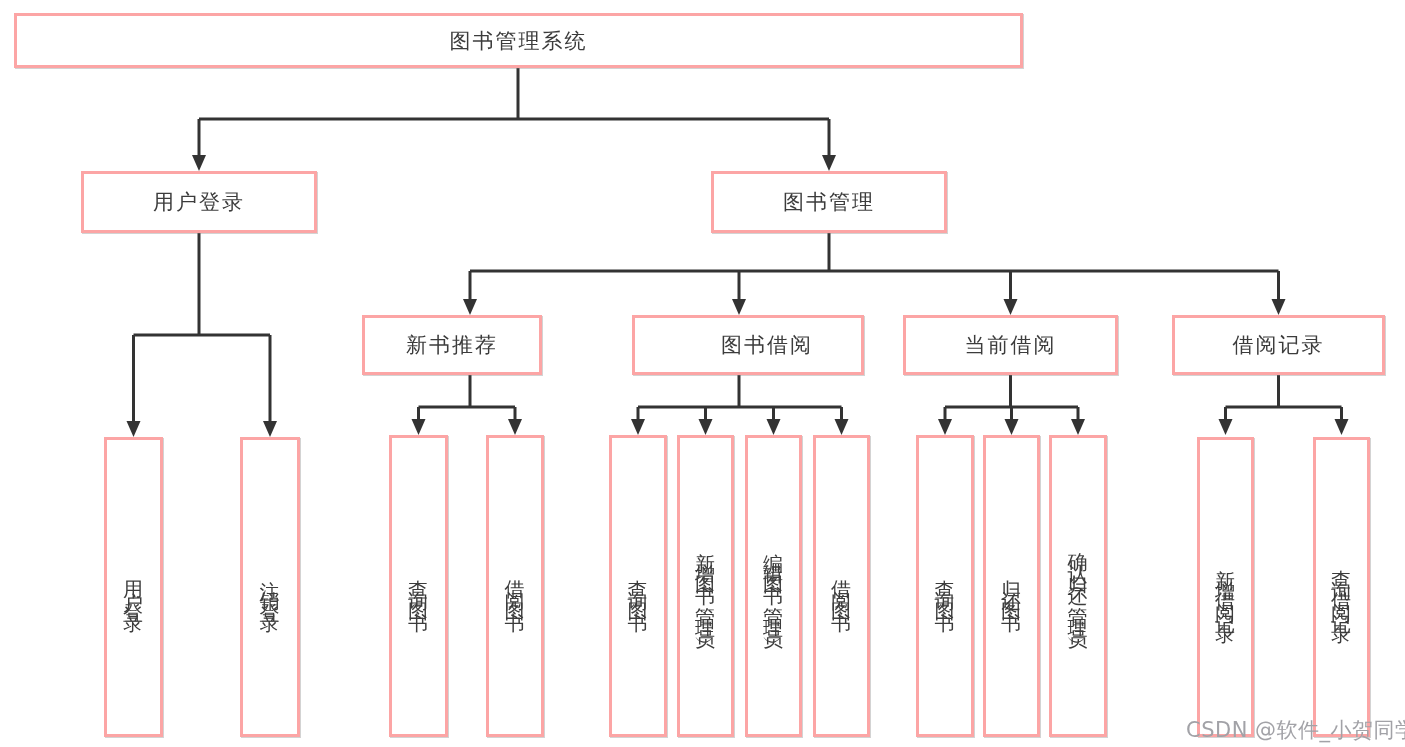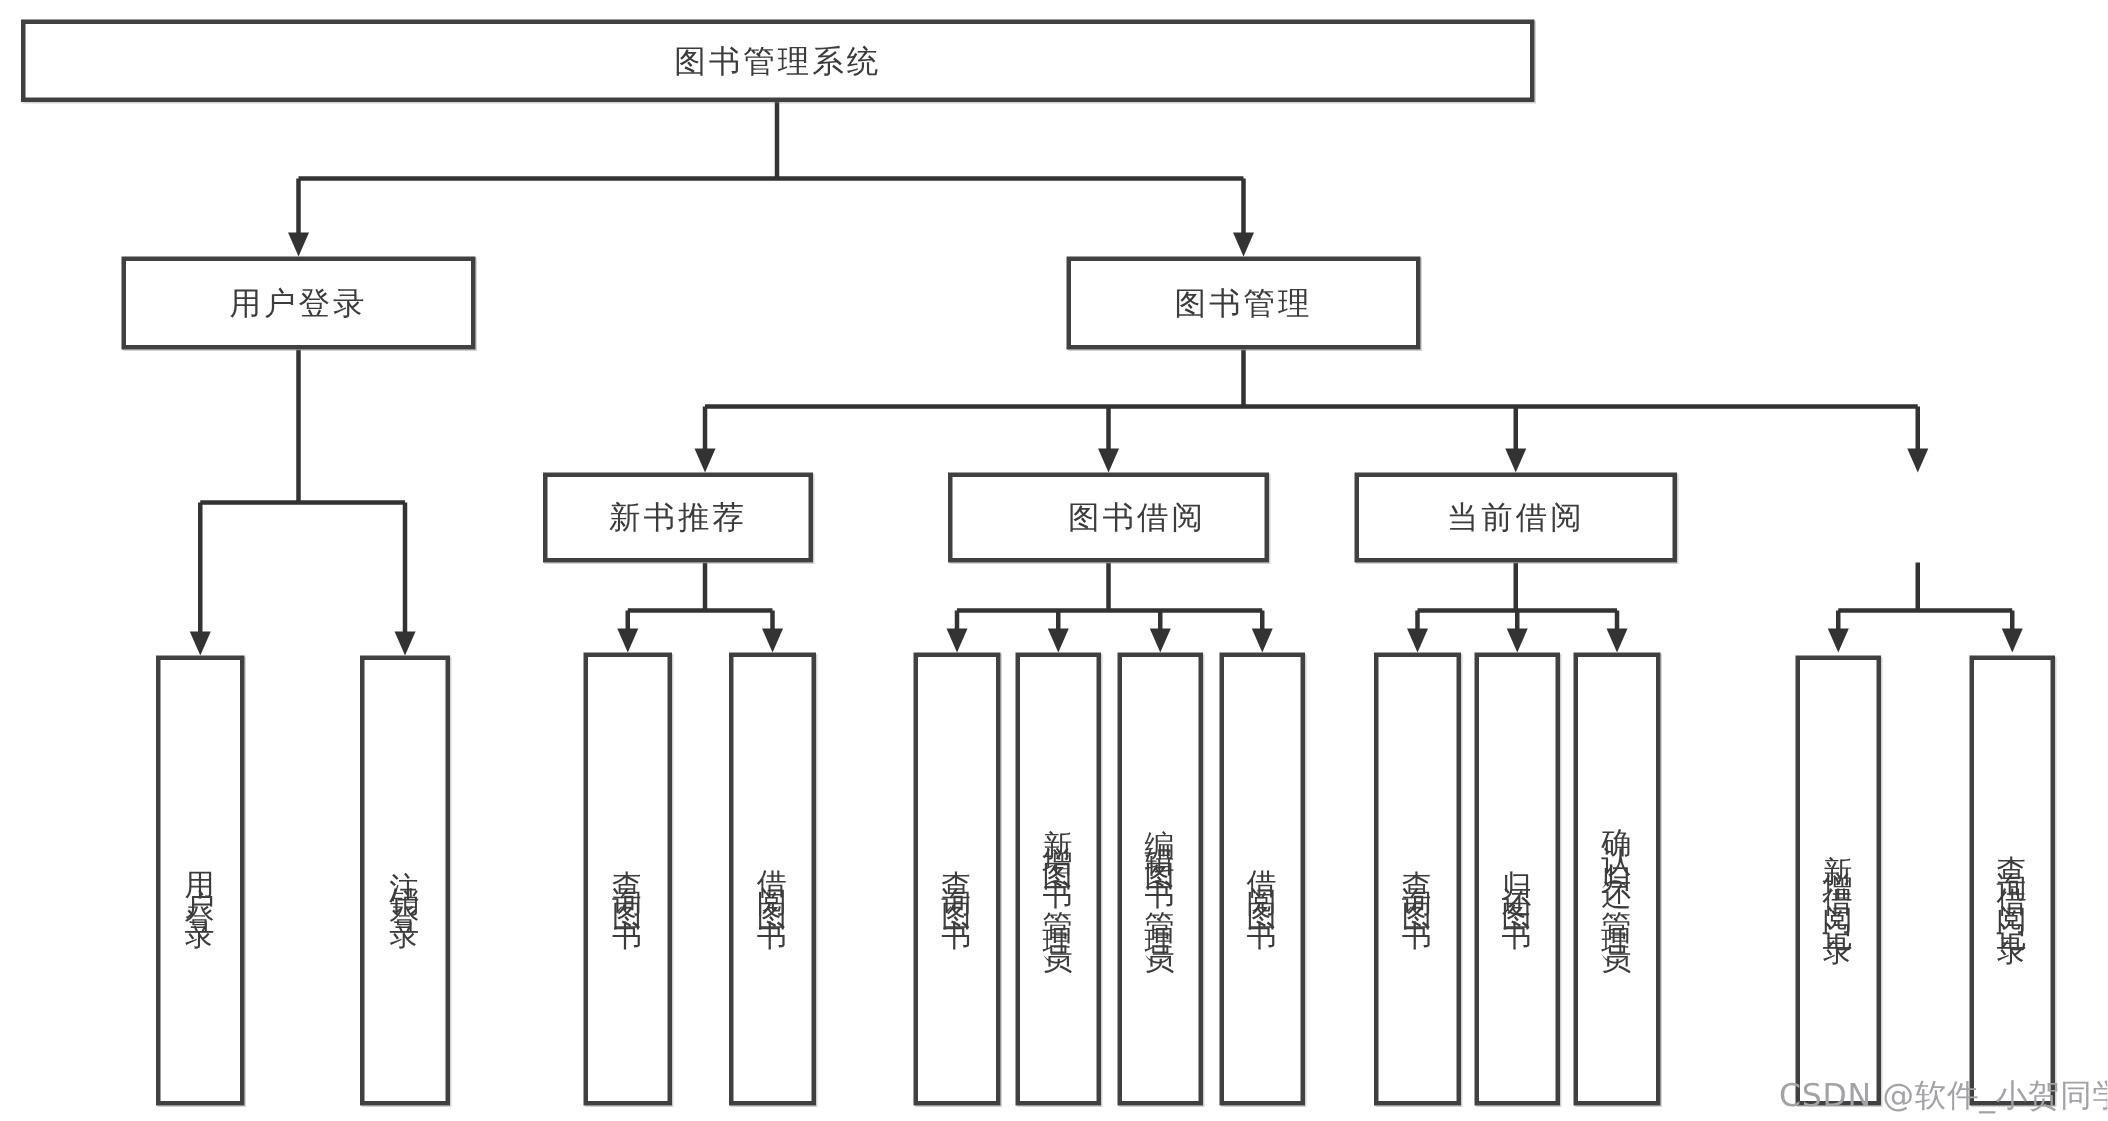--- a/index.html
+++ b/index.html
@@ -15,21 +15,21 @@
   svg.connectors {
     position: absolute;
     left: 0; top: 0;
     width: 1405px; height: 747px;
   }
   svg.connectors line { stroke: #333333; stroke-width: 3; }
   svg.connectors polygon { fill: #333333; }
   .box {
     position: absolute;
     box-sizing: border-box;
-    border: 3px solid #404040;
+    border: 3px solid #fca5a5;
     background: #ffffff;
     display: flex;
     align-items: center;
     justify-content: center;
     box-shadow: 1px 1px 0 rgba(130,130,130,0.35);
   }
   .hlabel {
     font-size: 21px;
     letter-spacing: 2px;
     white-space: nowrap;
@@ -129,25 +129,28 @@
   <div class="box" style="left:81px; top:171px; width:236px; height:62px;">
     <span class="hlabel">用户登录</span>
   </div>
   <div class="box" style="left:711px; top:171px; width:236px; height:62px;font-family:Liberation Mono, monospace;">
     <span class="hlabel">图书管理</span>
   </div>
 
   <div class="box" style="left:362px; top:315px; width:180px; height:60px;">
     <span class="hlabel">新书推荐</span>
   </div>
-  <div class="box" style="left:632px; top:315px; width:214px; height:60px;padding-left:38px;">
+  <div class="box" style="left:632px; top:315px; width:232px; height:60px;padding-left:38px;">
     <span class="hlabel">图书借阅</span>
   </div>
   <div class="box" style="left:903px; top:315px; width:215px; height:60px;">
     <span class="hlabel">当前借阅</span>
+  </div>
+  <div class="box" style="left:1172px; top:315px; width:213px; height:60px;">
+    <span class="hlabel">借阅记录</span>
   </div>
 
   <div class="box leaf" style="left:104px; top:437px; width:59px; height:300px;">
     <span class="vlabel">用户登录</span>
   </div>
   <div class="box leaf" style="left:240px; top:437px; width:60px; height:300px;">
     <span class="vlabel">注销登录</span>
   </div>
 
   <div class="box leaf" style="left:389px; top:435px; width:59px; height:302px;">

